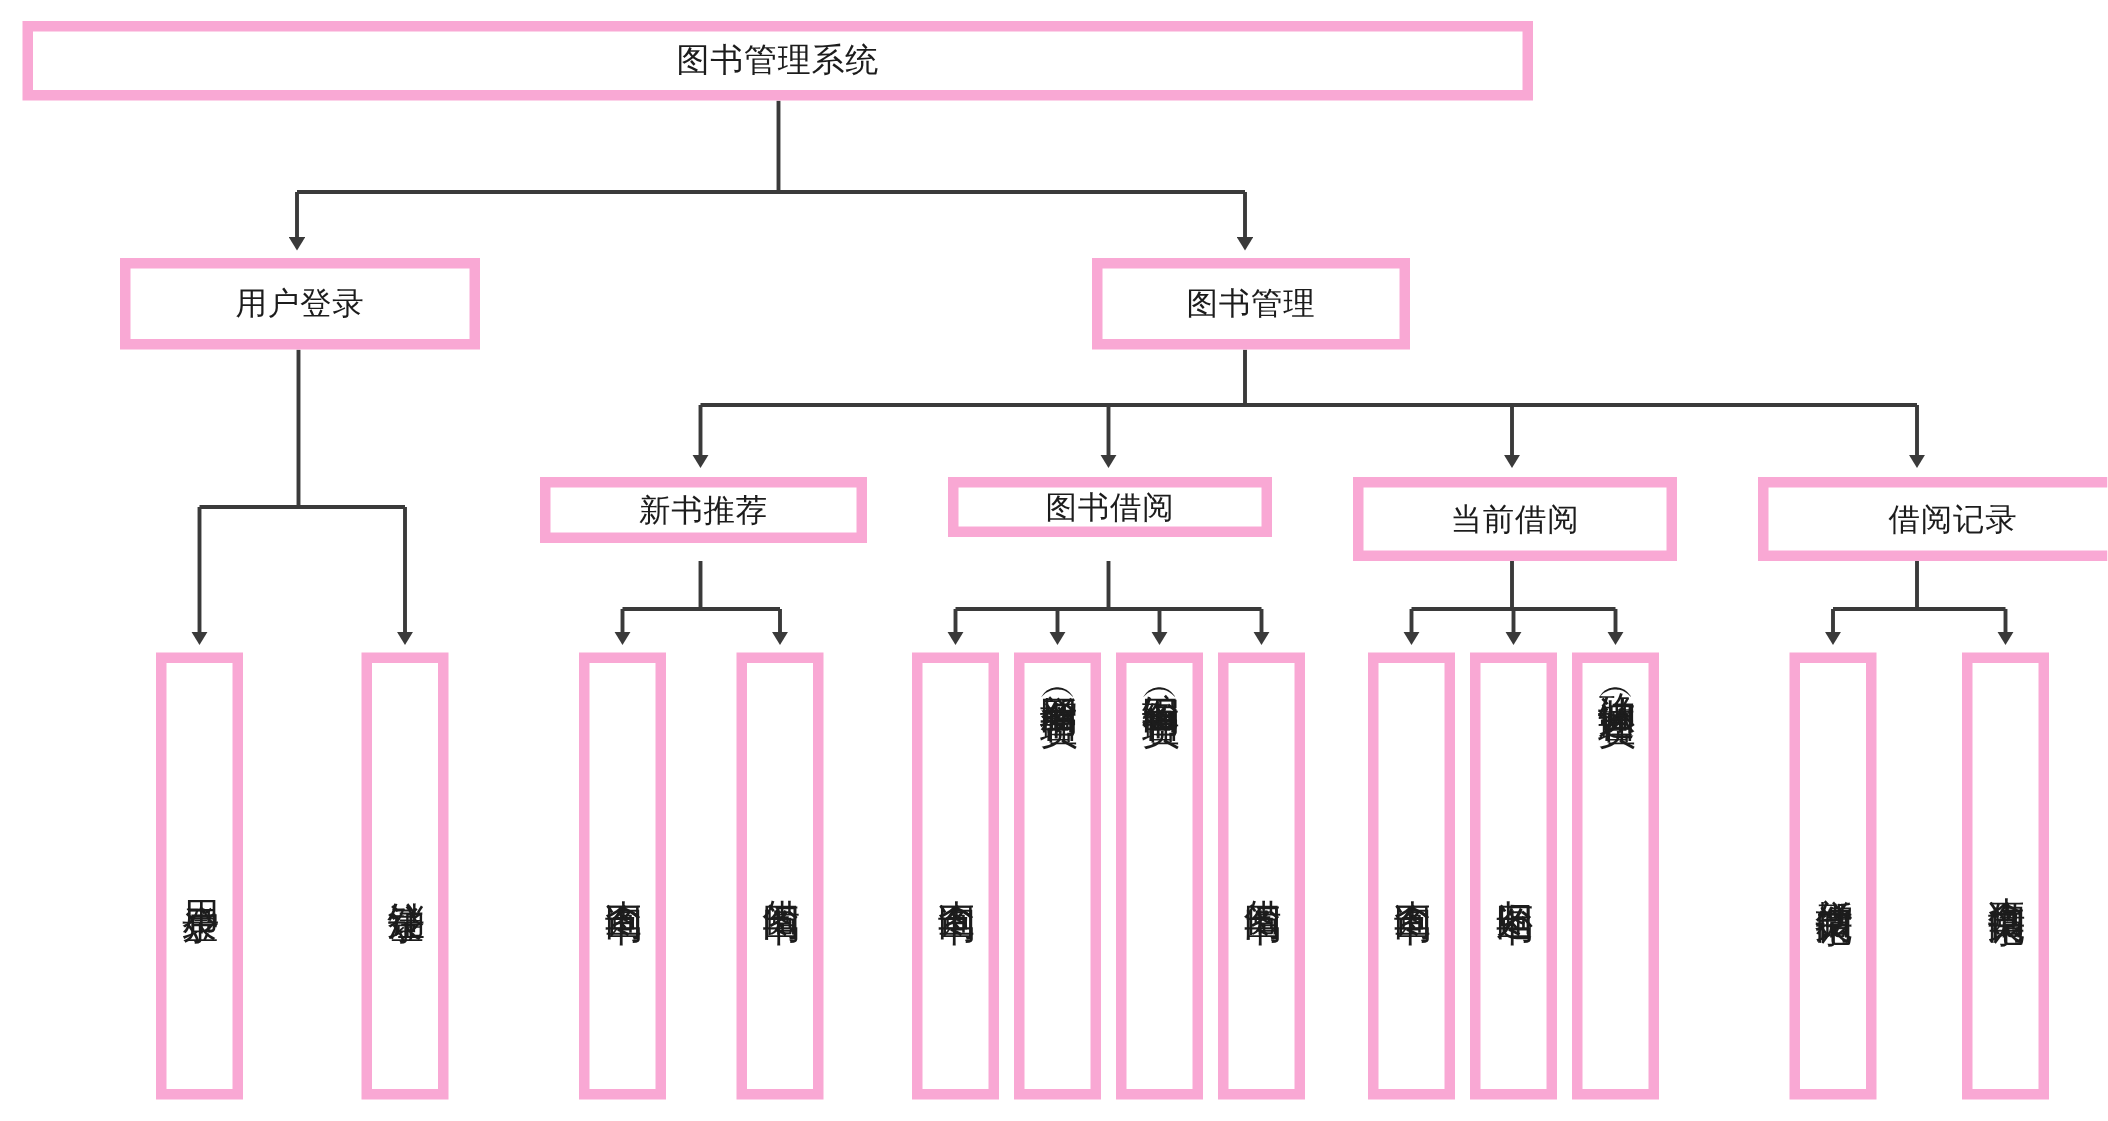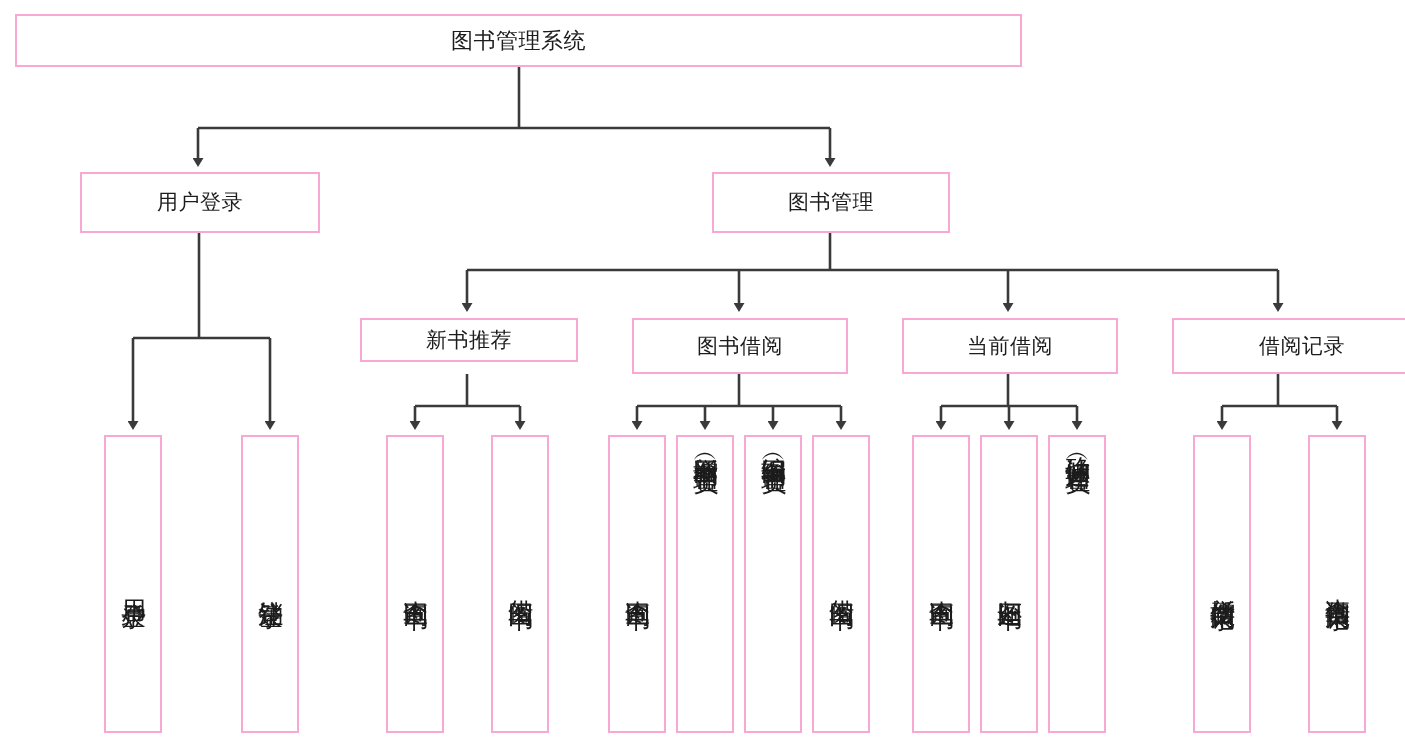--- a/index.html
+++ b/index.html
@@ -21,21 +21,21 @@
   #diagram-svg {
     position: absolute;
     left: 0;
     top: 0;
     width: 1405px;
     height: 747px;
   }
   .node {
     position: absolute;
     box-sizing: border-box;
-    border: 2px solid #f9a8d4;
+    border: 7px solid #f9a8d4;
     background: #ffffff;
     display: flex;
     align-items: center;
     justify-content: center;
     color: #1c1c1c;
   }
   .node-label {
     display: block;
     text-align: center;
     letter-spacing: 0.5px;
@@ -128,29 +128,29 @@
   </svg>
 
   <div class="node horizontal root" style="left:15px; top:14px; width:1007px; height:53px;">
     <span class="node-label">图书管理系统</span>
   </div>
 
   <div class="node horizontal" style="left:80px; top:172px; width:240px; height:61px;">
     <span class="node-label">用户登录</span>
   </div>
 
-  <div class="node horizontal" style="left:712px; top:172px; width:238px; height:61px;">
+  <div class="node horizontal" style="left:728px; top:172px; width:212px; height:61px;">
     <span class="node-label">图书管理</span>
   </div>
 
   <div class="node horizontal" style="left:360px; top:318px; width:218px; height:44px;">
     <span class="node-label">新书推荐</span>
   </div>
 
-  <div class="node horizontal" style="left:632px; top:318px; width:216px; height:56px;">
+  <div class="node horizontal" style="left:632px; top:318px; width:216px; height:40px;">
     <span class="node-label">图书借阅</span>
   </div>
 
   <div class="node horizontal" style="left:902px; top:318px; width:216px; height:56px;">
     <span class="node-label">当前借阅</span>
   </div>
 
   <div class="node horizontal" style="left:1172px; top:318px; width:260px; height:56px;">
     <span class="node-label">借阅记录</span>
   </div>

